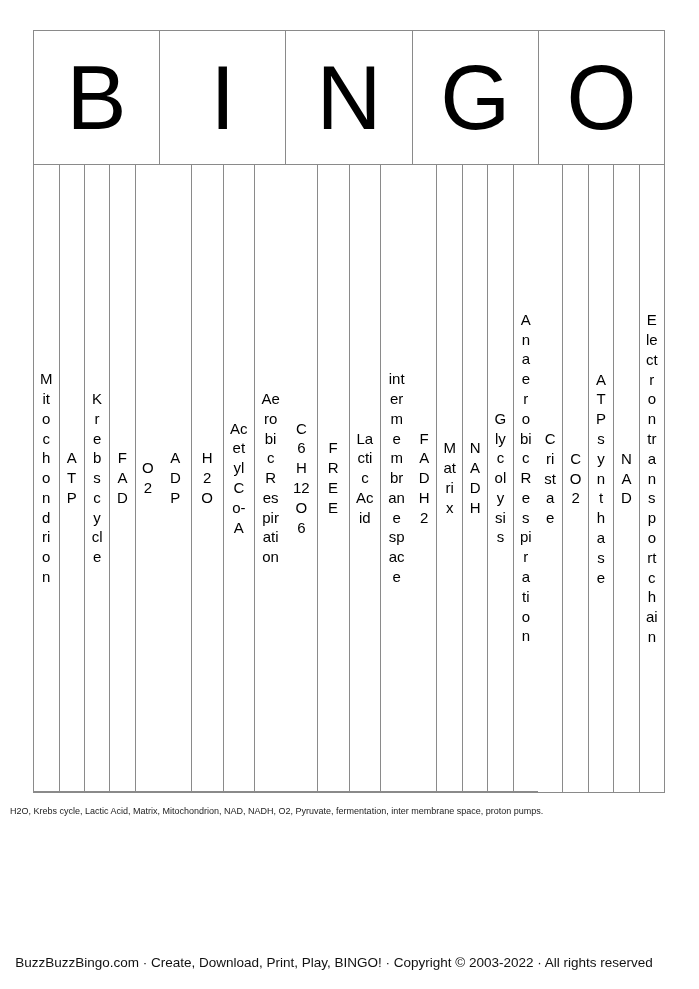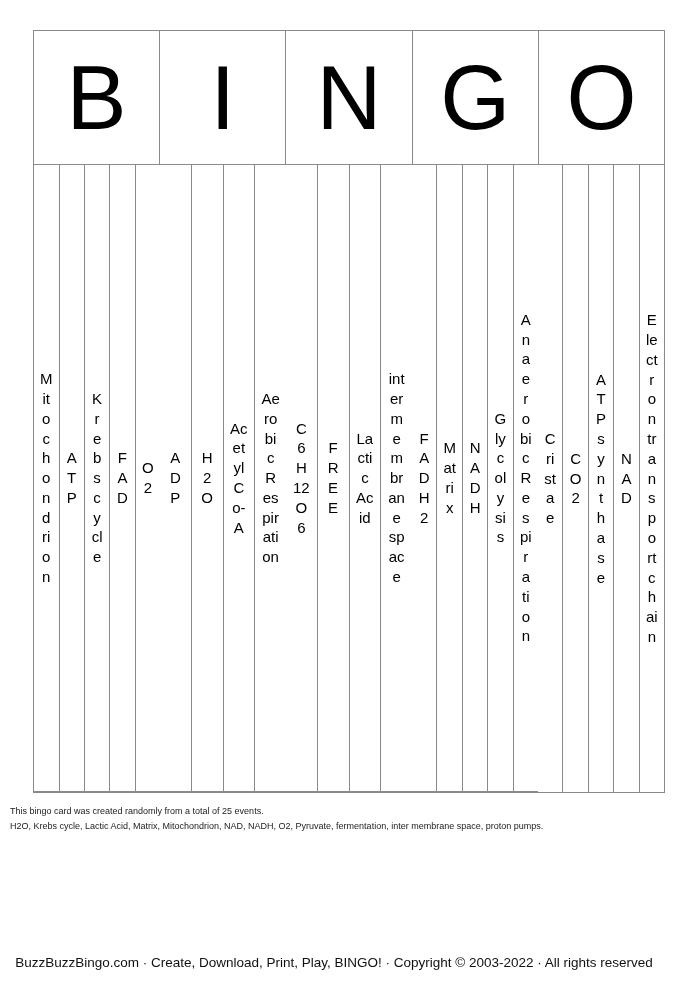--- a/index.html
+++ b/index.html
@@ -158,17 +158,16 @@
       <div class="cell">NAD</div>
       <div class="cell">Electron
 transport
 chain</div>
     </div>
 
   </div>
 </div>
 
 <div class="notes">
-  <span class="note-line">This bingo card was created randomly from a total of 25 events.</span>
   <span class="note-line">H2O, Krebs cycle, Lactic Acid, Matrix, Mitochondrion, NAD, NADH, O2, Pyruvate, fermentation, inter membrane space, proton pumps.</span>
 </div>
 
 <div class="footer">BuzzBuzzBingo.com · Create, Download, Print, Play, BINGO! · Copyright © 2003-2022 · All rights reserved</div>
 
 </body></html>

